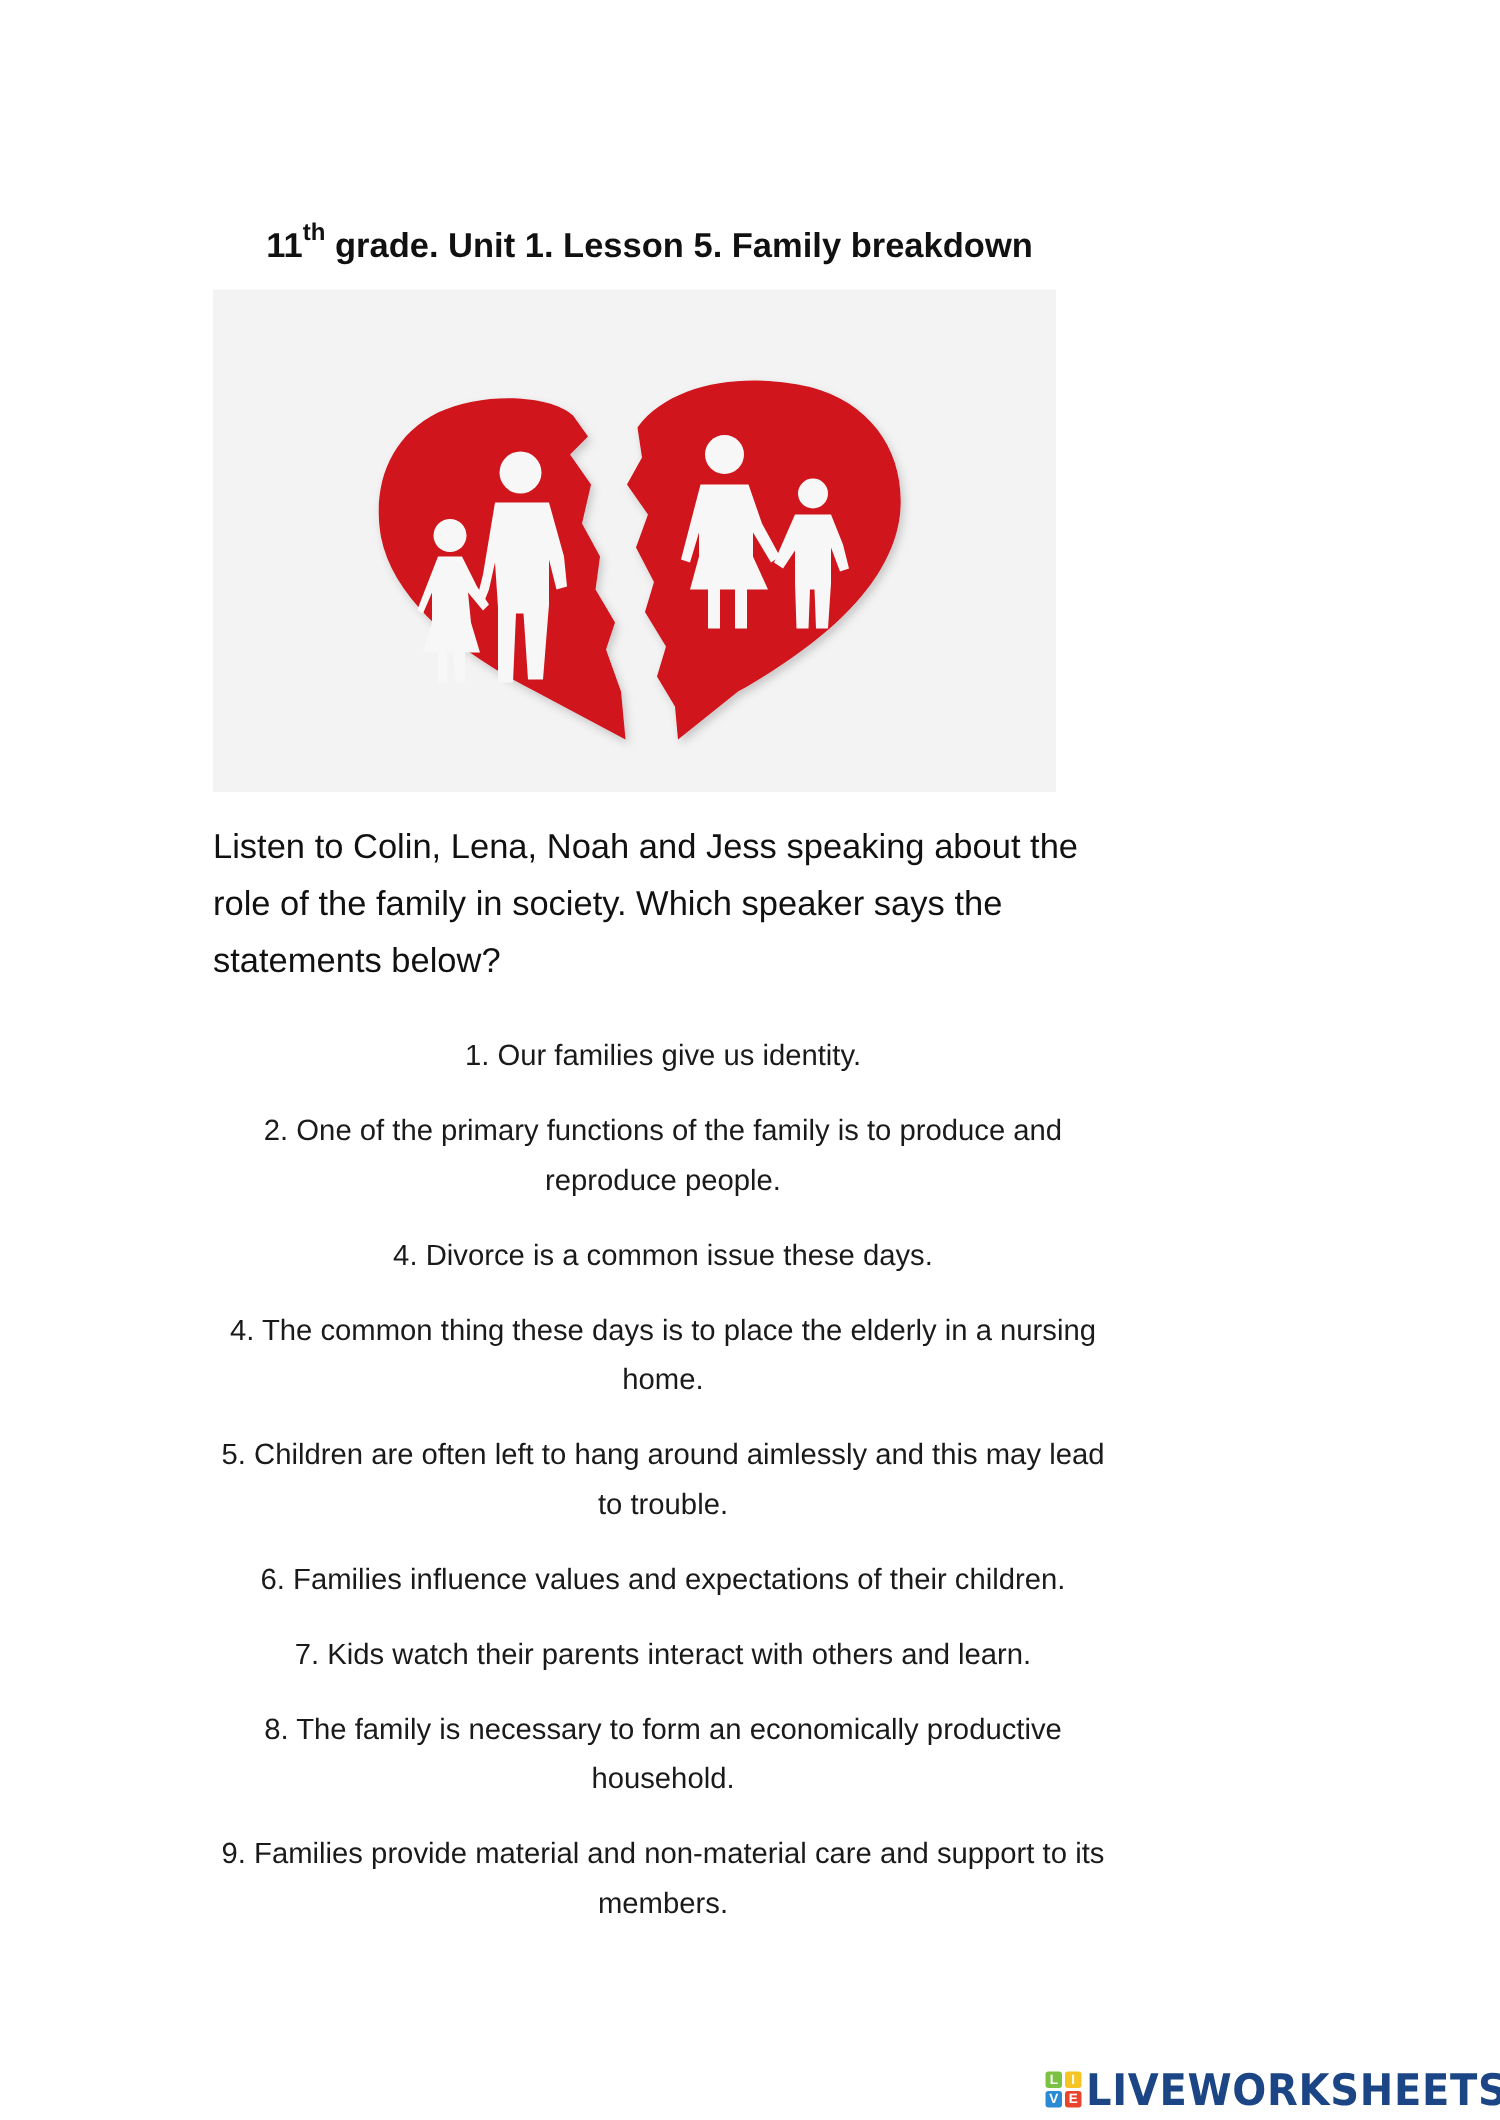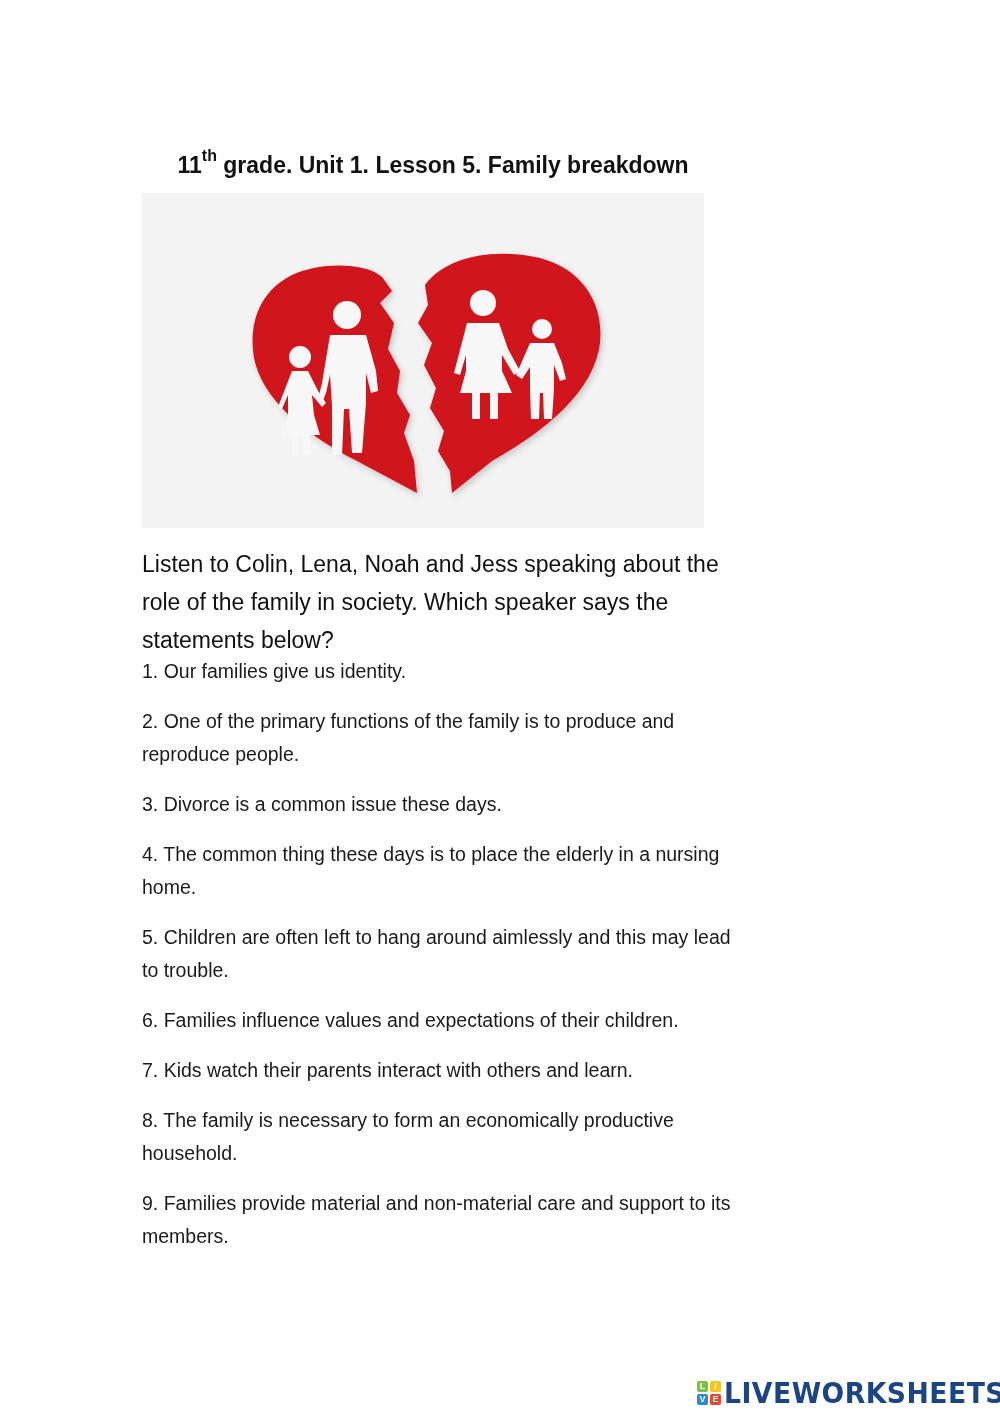--- a/index.html
+++ b/index.html
@@ -53,25 +53,26 @@
       top: 545px;
       width: 600px;
       font-size: 23px;
       font-weight: normal;
       line-height: 38px;
       color: #111;
     }
     .statements {
       position: absolute;
       left: 142px;
-      top: 655px;
+      top: 688px;
       width: 600px;
       margin: 0;
       padding: 0;
       list-style: none;
+      text-align: center;
     }
     .statement {
       font-size: 19.5px;
       line-height: 33px;
       color: #1a1a1a;
       margin: 0 0 17px 0;
       padding: 0;
     }
     .logo {
       position: absolute;
@@ -157,21 +158,21 @@
       <path d="M 388 150 L 412 150 L 420 170 L 424 186 L 418 188 L 412 172 L 412 196 L 410 226 L 402 226 L 401 200 L 398 200 L 397 226 L 389 226 L 388 196 L 388 174 L 380 186 L 374 182 Z"></path>
     </g>
   </svg>
 </div>
 
 <p class="instructions" style="margin:0;">Listen to Colin, Lena, Noah and Jess speaking about the role of the family in society. Which speaker says the statements below?</p>
 
 <ul class="statements">
   <li class="statement">1. Our families give us identity.</li>
   <li class="statement">2. One of the primary functions of the family is to produce and reproduce people.</li>
-  <li class="statement">3. Divorce is a common issue these days.</li>
+  <li class="statement">4. Divorce is a common issue these days.</li>
   <li class="statement">4. The common thing these days is to place the elderly in a nursing home.</li>
   <li class="statement">5. Children are often left to hang around aimlessly and this may lead to trouble.</li>
   <li class="statement">6. Families influence values and expectations of their children.</li>
   <li class="statement">7. Kids watch their parents interact with others and learn.</li>
   <li class="statement">8. The family is necessary to form an economically productive household.</li>
   <li class="statement">9. Families provide material and non-material care and support to its members.</li>
 </ul>
 
 <div class="logo">
   <div class="logo-grid">

